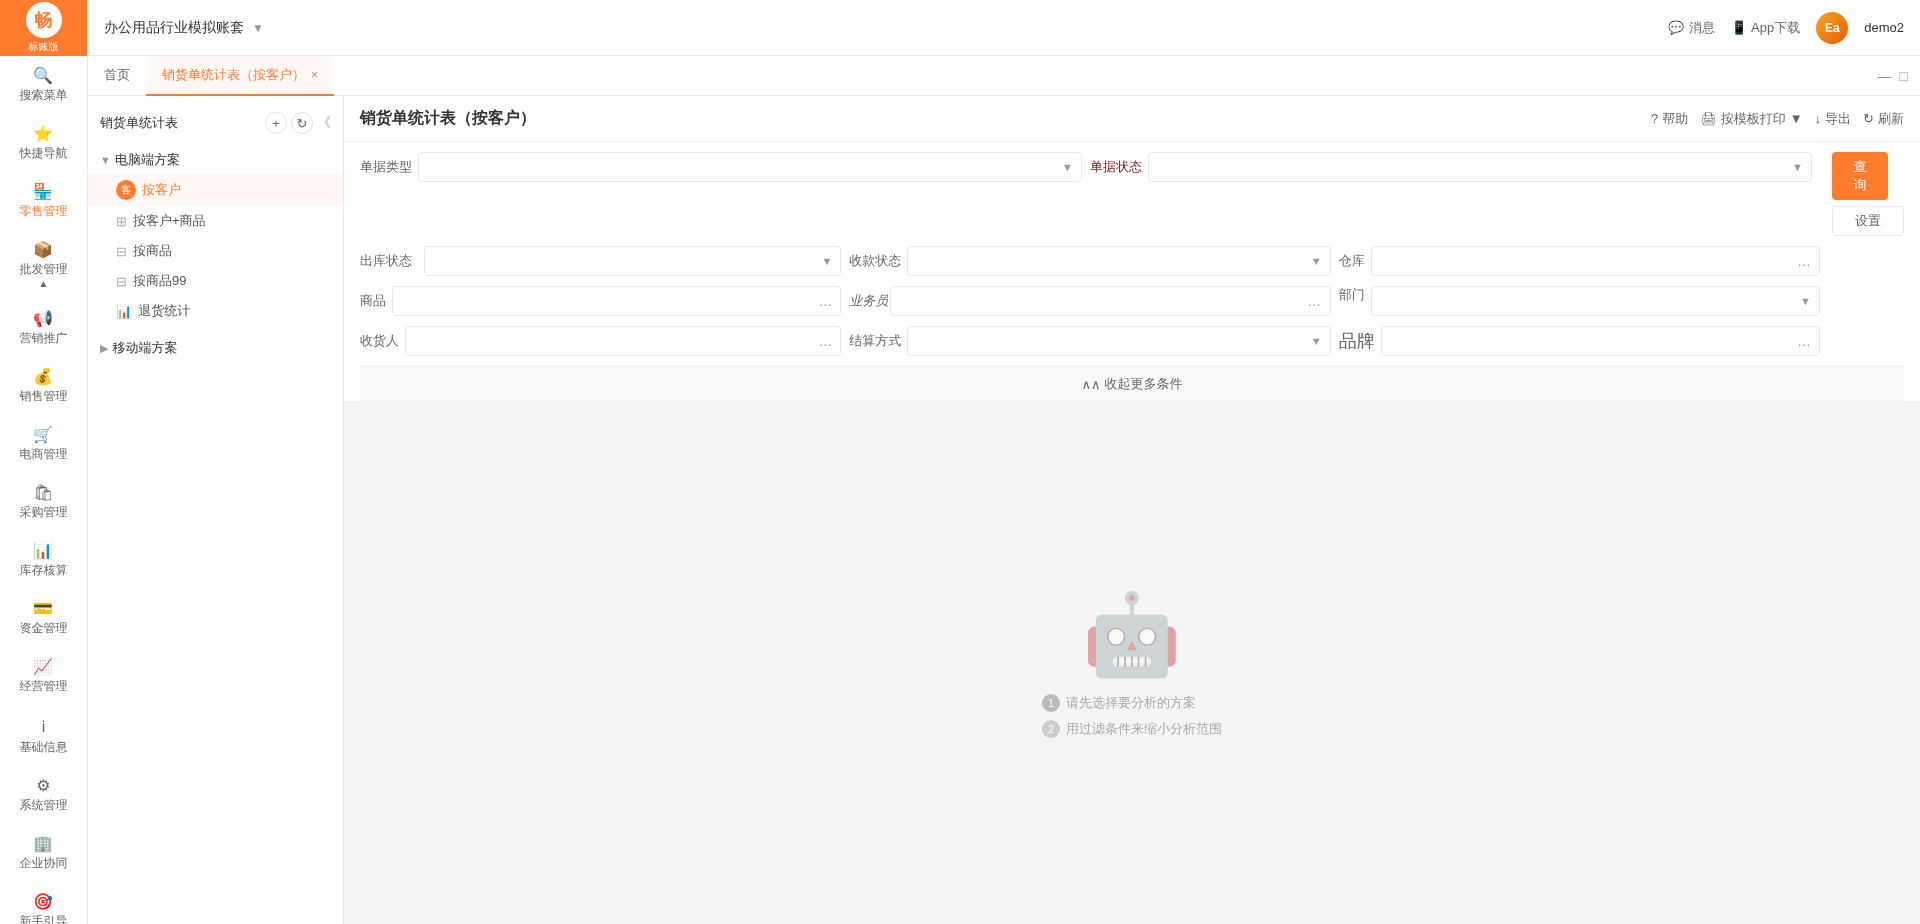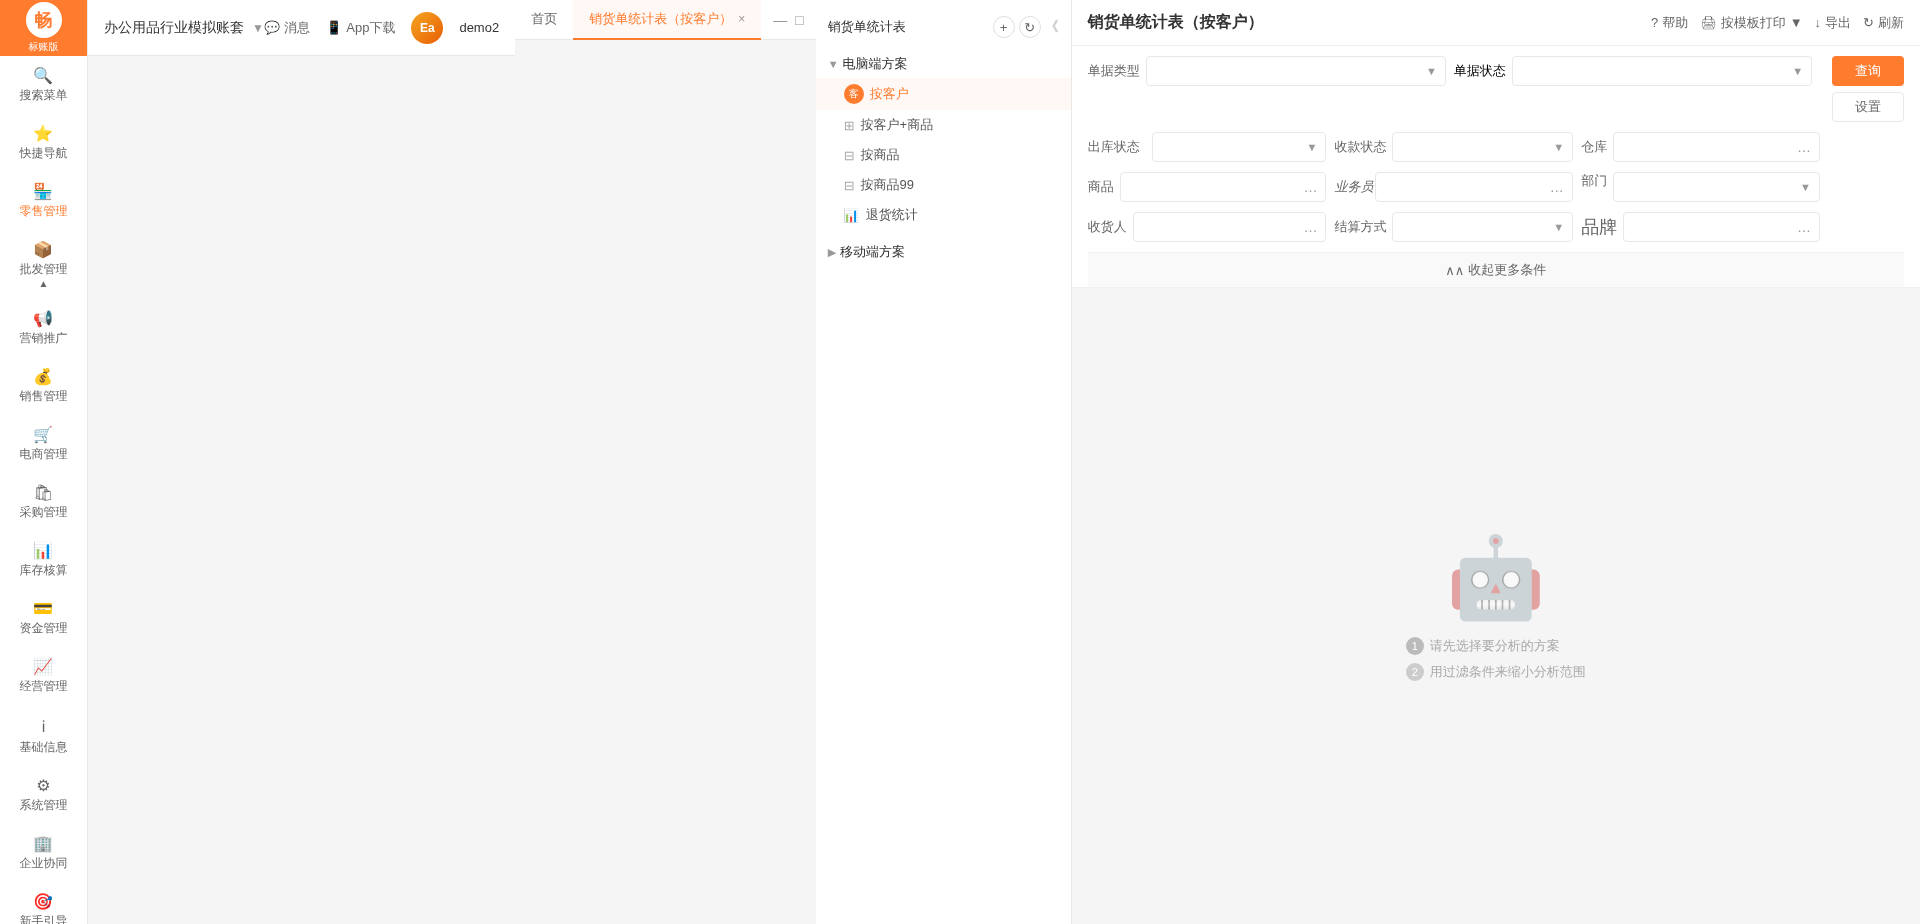--- a/index.html
+++ b/index.html
@@ -10,21 +10,21 @@
     .sidebar-logo { height: 56px; background: #ff7b2e; display: flex; align-items: center; justify-content: center; flex-direction: column; }
     .sidebar-logo-icon { width: 36px; height: 36px; background: #fff; border-radius: 50%; display: flex; align-items: center; justify-content: center; }
     .sidebar-logo-icon span { font-size: 18px; color: #ff7b2e; font-weight: bold; }
     .sidebar-logo-text { color: #fff; font-size: 10px; margin-top: 2px; }
     .sidebar-menu { flex: 1; overflow-y: auto; }
     .sidebar-item { padding: 10px 4px; text-align: center; cursor: pointer; color: #666; font-size: 12px; transition: color 0.2s; }
     .sidebar-item .menu-icon { font-size: 16px; margin-bottom: 2px; }
     .sidebar-item.active { color: #ff7b2e; }
 
     
-    .main-area { flex: 1; display: flex; overflow: hidden; }
+    .main-area { flex: 1; display: flex; flex-direction: column; overflow: hidden; }
 
     
     .topbar { height: 56px; background: #fff; display: flex; align-items: center; padding: 0 16px; border-bottom: 1px solid #e8e8e8; justify-content: space-between; flex-shrink: 0; }
     .topbar-left { display: flex; align-items: center; gap: 8px; }
     .topbar-title { font-size: 14px; color: #333; }
     .topbar-arrow { color: #999; font-size: 12px; cursor: pointer; }
     .topbar-right { display: flex; align-items: center; gap: 16px; }
     .topbar-btn { display: flex; align-items: center; gap: 4px; color: #666; cursor: pointer; font-size: 13px; }
     .user-avatar { width: 32px; height: 32px; border-radius: 50%; background: linear-gradient(135deg, #f5a623, #e85d04); display: flex; align-items: center; justify-content: center; color: #fff; font-size: 12px; font-weight: bold; cursor: pointer; }
 
@@ -70,21 +70,21 @@
 
     
     .dropdown-arrow { color: #999; font-size: 11px; }
     .more-dots { color: #999; font-size: 14px; cursor: pointer; }
 
     
     .collapse-row { display: flex; justify-content: center; align-items: center; padding: 8px; background: #f9f9f9; border-top: 1px solid #f0f0f0; cursor: pointer; color: #666; font-size: 13px; gap: 4px; }
 
     
     .query-buttons { display: flex; flex-direction: column; gap: 6px; margin-left: 12px; flex-shrink: 0; }
-    .btn-query { background: #ff7b2e; color: #fff; border: none; border-radius: 4px; padding: 6px 20px; font-size: 13px; cursor: pointer; width: 72px; }
+    .btn-query { background: #ff7b2e; color: #fff; border: none; border-radius: 4px; padding: 6px 20px; font-size: 13px; cursor: pointer; width: 56px; }
     .btn-settings { background: #fff; color: #666; border: 1px solid #e8e8e8; border-radius: 4px; padding: 5px 16px; font-size: 13px; cursor: pointer; width: 72px; }
 
     
     .empty-state { flex: 1; display: flex; flex-direction: column; align-items: center; justify-content: center; gap: 12px; color: #aaa; font-size: 13px; padding: 40px; }
     .empty-hint { display: flex; flex-direction: column; gap: 8px; }
     .empty-hint-item { display: flex; align-items: center; gap: 6px; }
     .hint-num { width: 18px; height: 18px; border-radius: 50%; background: #e0e0e0; display: flex; align-items: center; justify-content: center; font-size: 11px; color: #fff; flex-shrink: 0; }
     .hint-num.num1 { background: #bbb; }
     .hint-num.num2 { background: #ccc; }
     .filter-cell-input { flex: 1; border: 1px solid #e8e8e8; border-radius: 4px; padding: 5px 8px; font-size: 13px; color: #333; outline: none; background: #fff; cursor: pointer; display: flex; align-items: center; justify-content: space-between; height: 30px; }
@@ -293,21 +293,21 @@
 
           <div style="display:flex; align-items:center; gap:6px; flex:1;">
             <span style="color:#666; font-size:13px; white-space:nowrap;">单据类型</span>
             <div class="filter-cell-input" style="flex:1;">
               <span></span>
               <span class="dropdown-arrow">▼</span>
             </div>
           </div>
 
           <div style="display:flex; align-items:center; gap:6px; flex:1;">
-            <span style="color:#000000; font-size:13px; white-space:nowrap;">单据状态</span>
+            <span style="color:#7f1d1d; font-size:13px; white-space:nowrap;">单据状态</span>
             <div class="filter-cell-input" style="flex:1;">
               <span></span>
               <span class="dropdown-arrow">▼</span>
             </div>
           </div>
 
           <div class="query-buttons">
             <button class="btn-query">查询</button>
             <button class="btn-settings">设置</button>
           </div>

